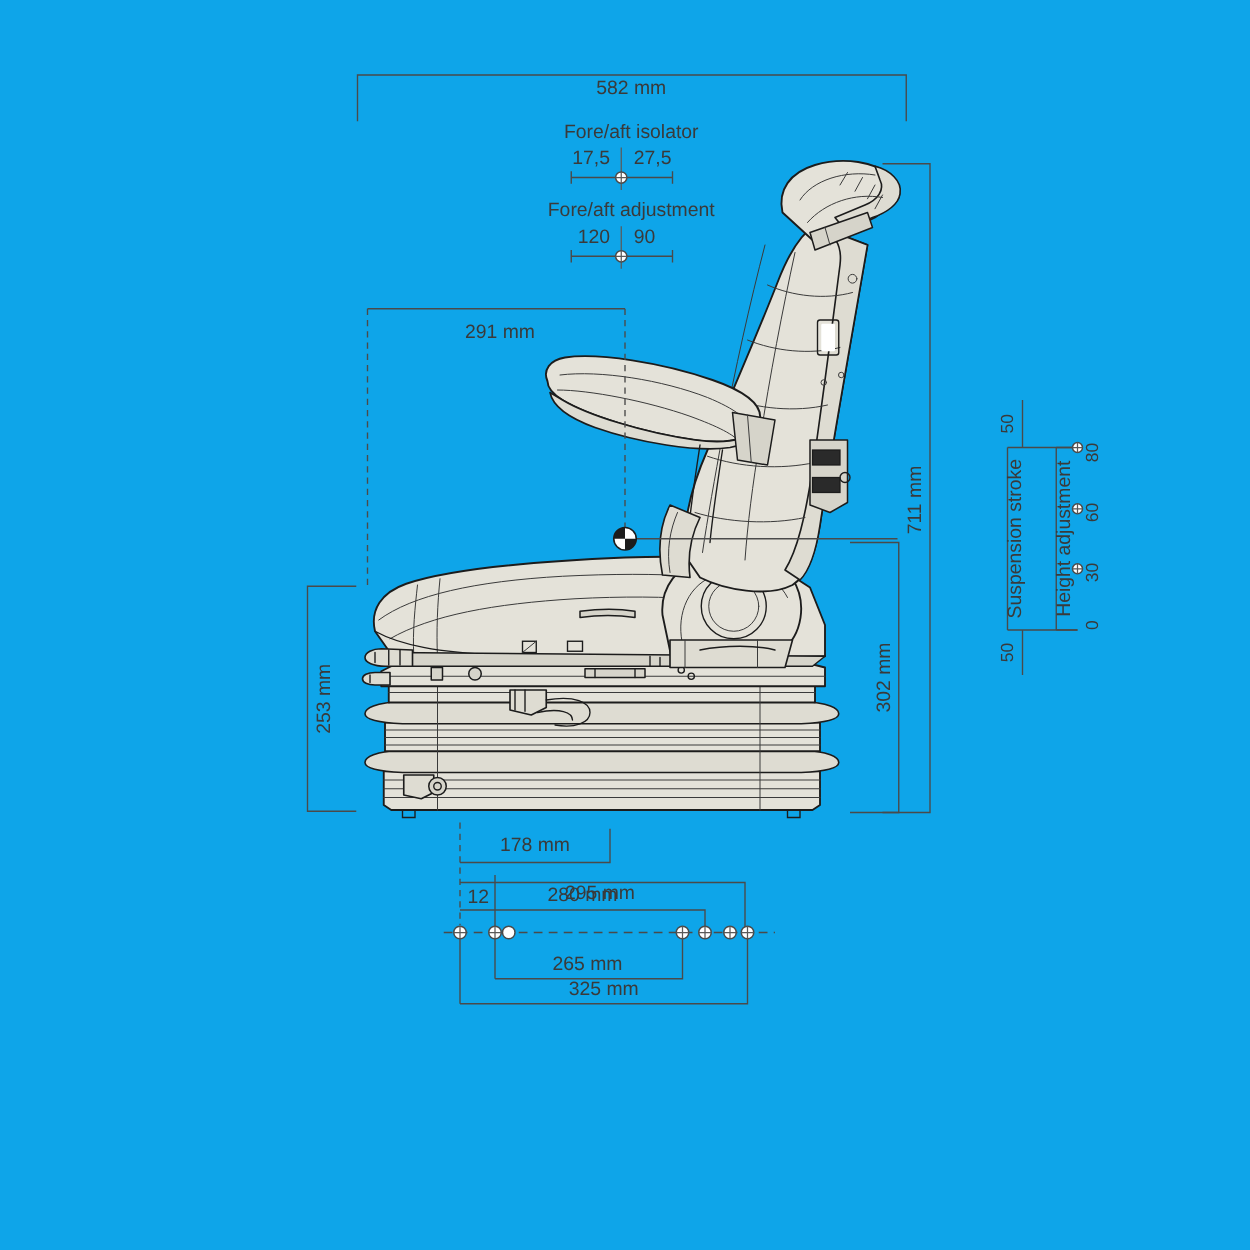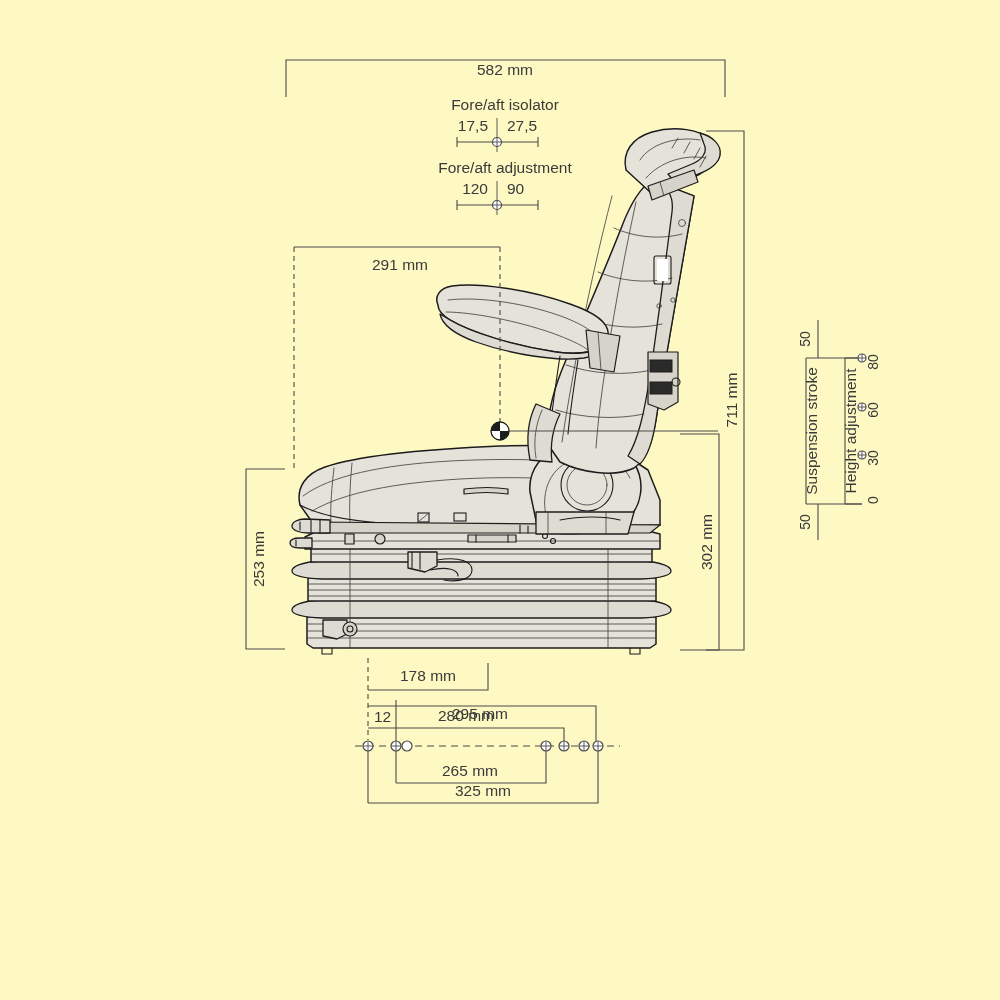--- a/index.html
+++ b/index.html
@@ -8,21 +8,21 @@
     padding: 0;
     background: #ffffff;
   }
   body {
     font-family: "Liberation Sans", sans-serif;
   }
   #stage {
     position: relative;
     width: 1000px;
     height: 1000px;
-    background: #fef9c3;
+    background: #0ea5e9;
     overflow: hidden;
   }
   #stage svg {
     position: absolute;
     top: 0;
     left: 0;
     width: 1000px;
     height: 1000px;
   }
   .dimtext {

